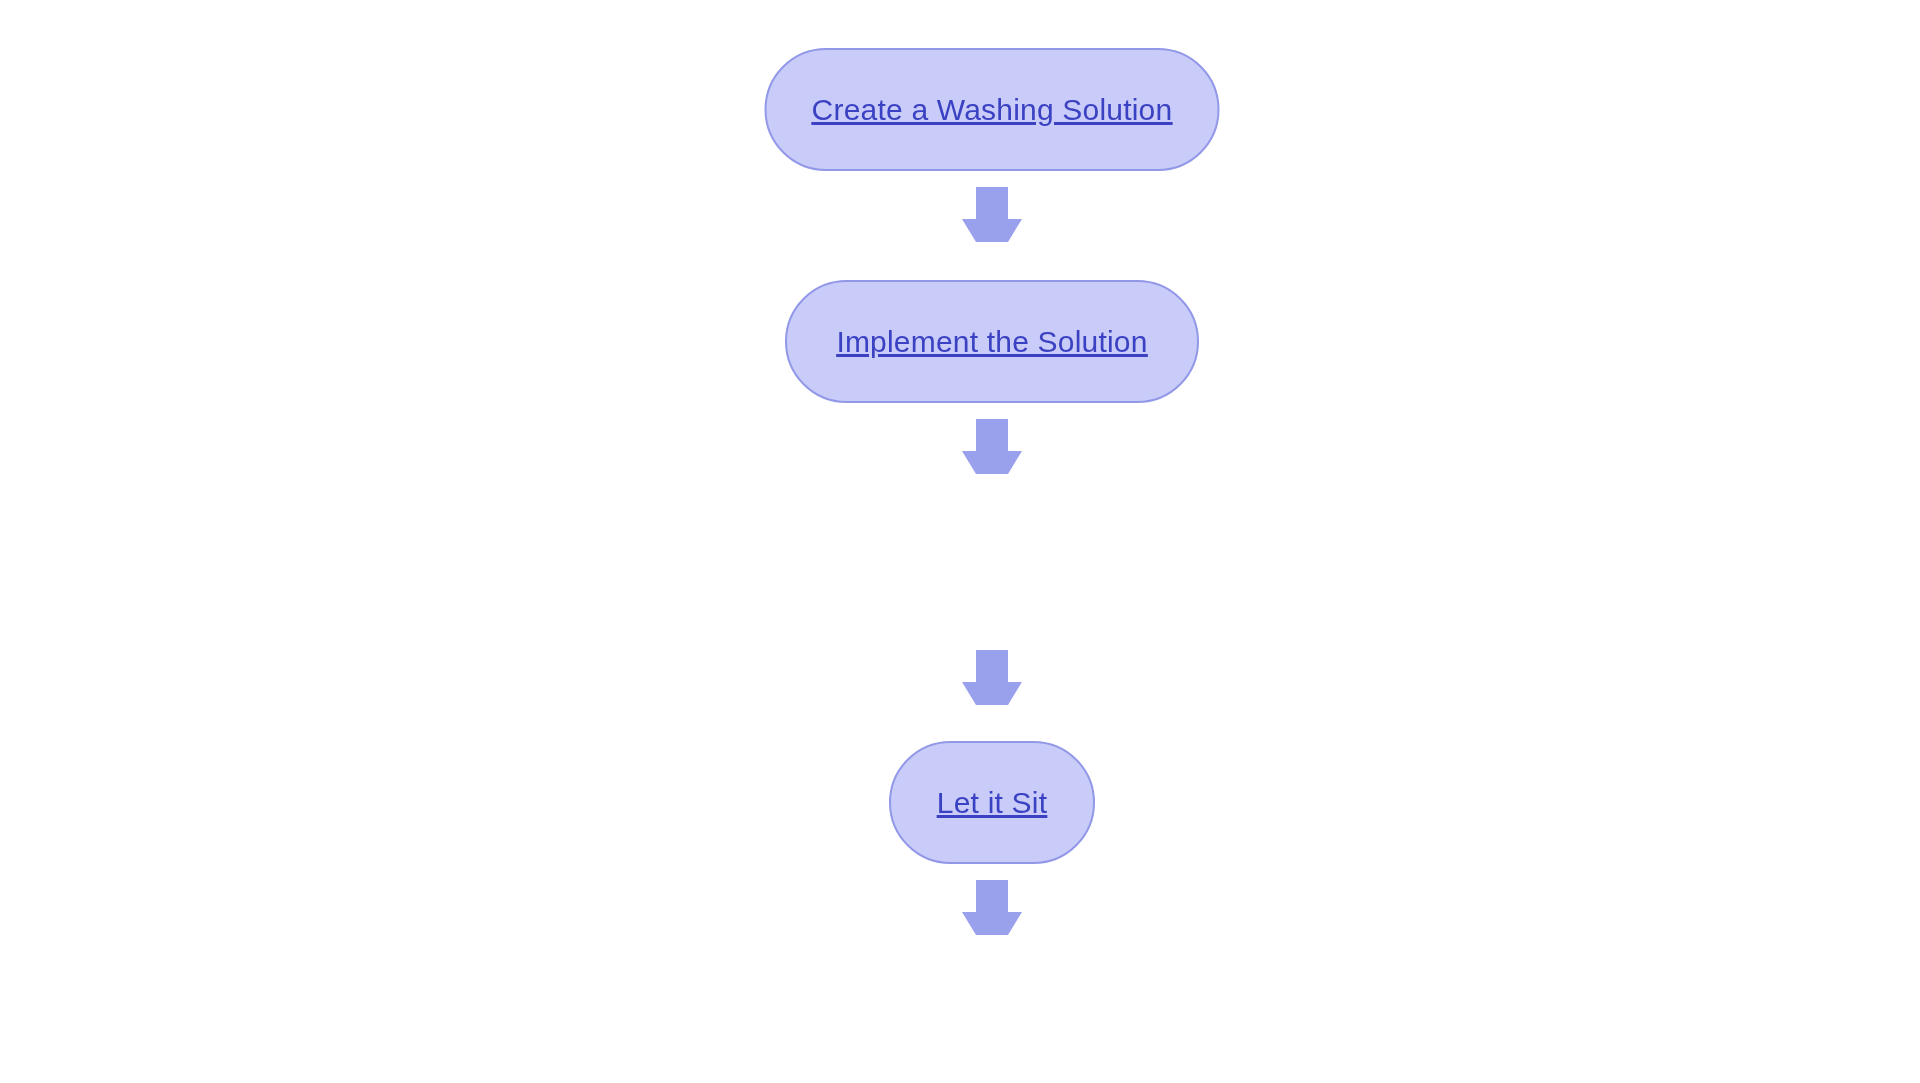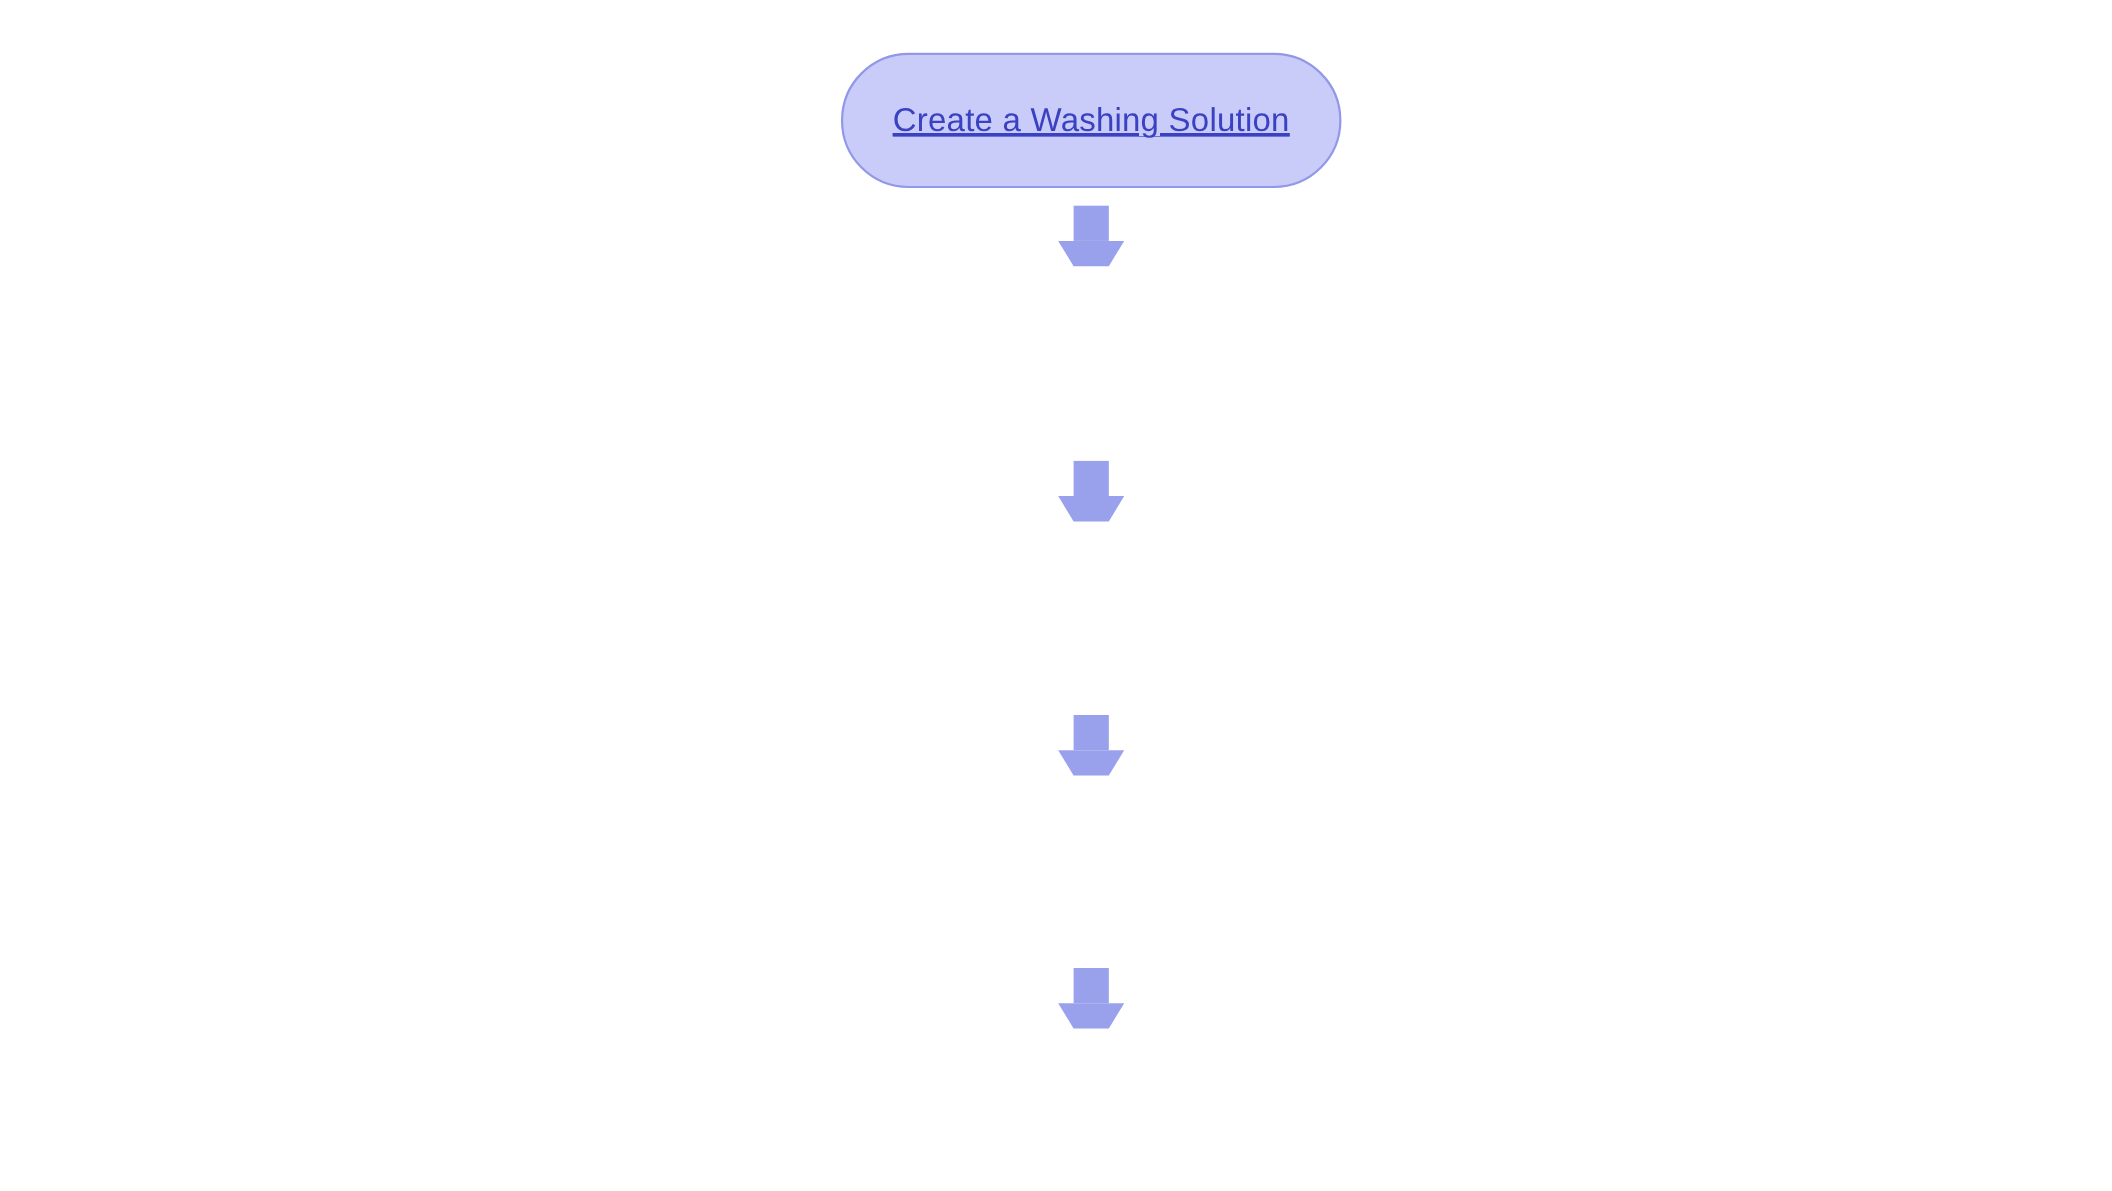--- a/index.html
+++ b/index.html
@@ -73,32 +73,38 @@
 
   <div class="node n0">
     <span>Create a Washing Solution</span>
   </div>
 
   <div class="arrow a0">
     <div class="arrow-line"></div>
     <div class="arrow-head"></div>
   </div>
 
+  <div class="node n1">
+    <span>Implement the Solution</span>
+  </div>
 
   <div class="arrow a1">
     <div class="arrow-line"></div>
     <div class="arrow-head"></div>
   </div>
 
 
   <div class="arrow a2">
     <div class="arrow-line"></div>
     <div class="arrow-head"></div>
   </div>
 
+  <div class="node n3">
+    <span>Let it Sit</span>
+  </div>
 
   <div class="arrow a3">
     <div class="arrow-line"></div>
     <div class="arrow-head"></div>
   </div>
 
 
 </div>
 
 </body></html>

